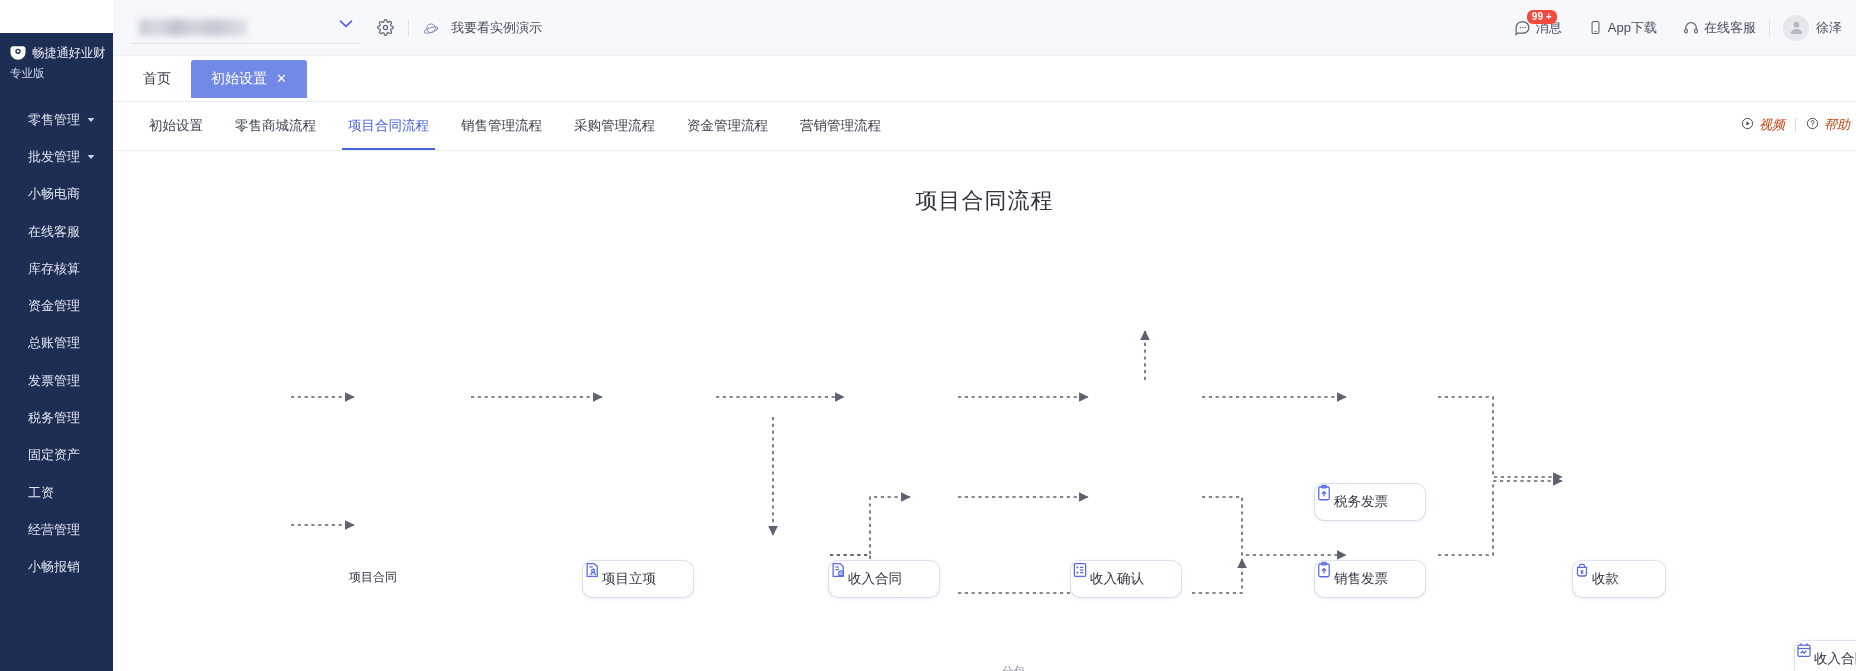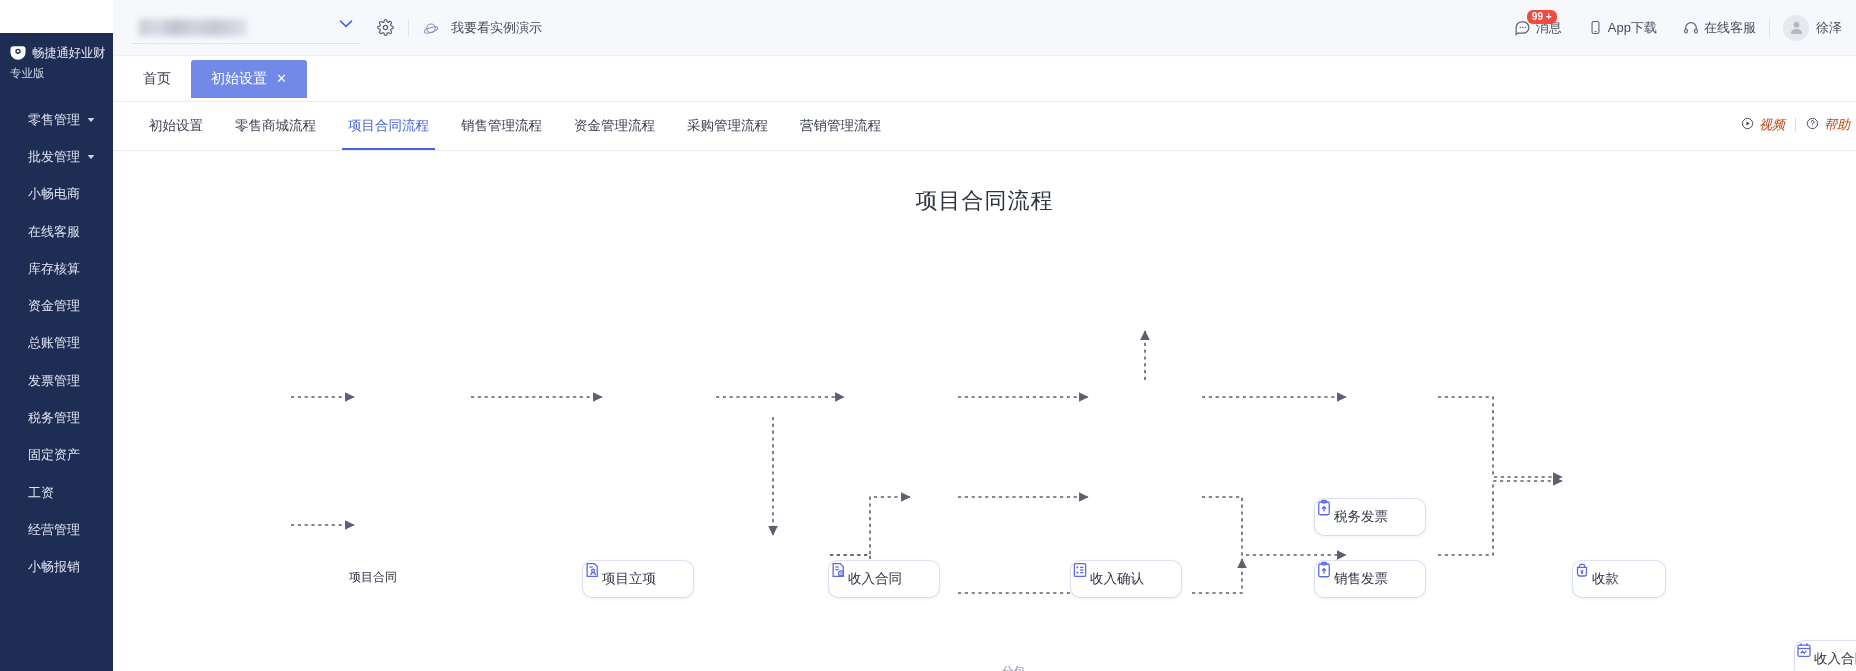--- a/index.html
+++ b/index.html
@@ -375,24 +375,24 @@
         <div class="subtab">
             <span>零售商城流程</span>
           </div>
         <div class="subtab active">
             <span>项目合同流程</span>
           </div>
         <div class="subtab">
             <span>销售管理流程</span>
           </div>
         <div class="subtab">
+            <span>采购管理流程</span>
+          </div>
+        <div class="subtab">
             <span>资金管理流程</span>
-          </div>
-        <div class="subtab">
-            <span>采购管理流程</span>
           </div>
         <div class="subtab">
             <span>营销管理流程</span>
           </div>
 
         <div class="subtabs-right">
           <span class="sr-link">
             <span>
               <svg width="13" height="13" viewBox="0 0 24 24" fill="none" stroke="#3d4252" stroke-width="1.7">
                 <circle cx="12" cy="12" r="9.5"></circle>
@@ -496,21 +496,21 @@
                 <line x1="12" y1="8.5" x2="16.5" y2="8.5"></line>
                 <line x1="12" y1="12" x2="16.5" y2="12"></line>
                 <line x1="12" y1="15.5" x2="16.5" y2="15.5"></line>
                 <rect x="7.3" y="7.3" width="2.4" height="2.4" fill="#5b6be8" stroke="none"></rect>
                 <rect x="7.3" y="14.3" width="2.4" height="2.4" fill="#5b6be8" stroke="none"></rect>
               </svg>
             </span>
             <span class="nlab">收入确认</span>
           </div>
 
-          <div class="node" style="left:1202px; top:348px; width:110px;">
+          <div class="node" style="left:1202px; top:333px; width:110px;">
             <span class="nico">
               <svg width="18" height="18" viewBox="0 0 24 24" fill="none" stroke="#5b6be8" stroke-width="1.7">
                 <rect x="5" y="4" width="14" height="17" rx="2"></rect>
                 <rect x="9" y="2" width="6" height="3.2" rx="1"></rect>
                 <path d="M12 16.5 V10.5 M9.3 13 L12 10.2 L14.7 13"></path>
               </svg>
             </span>
             <span class="nlab">税务发票</span>
           </div>
 

